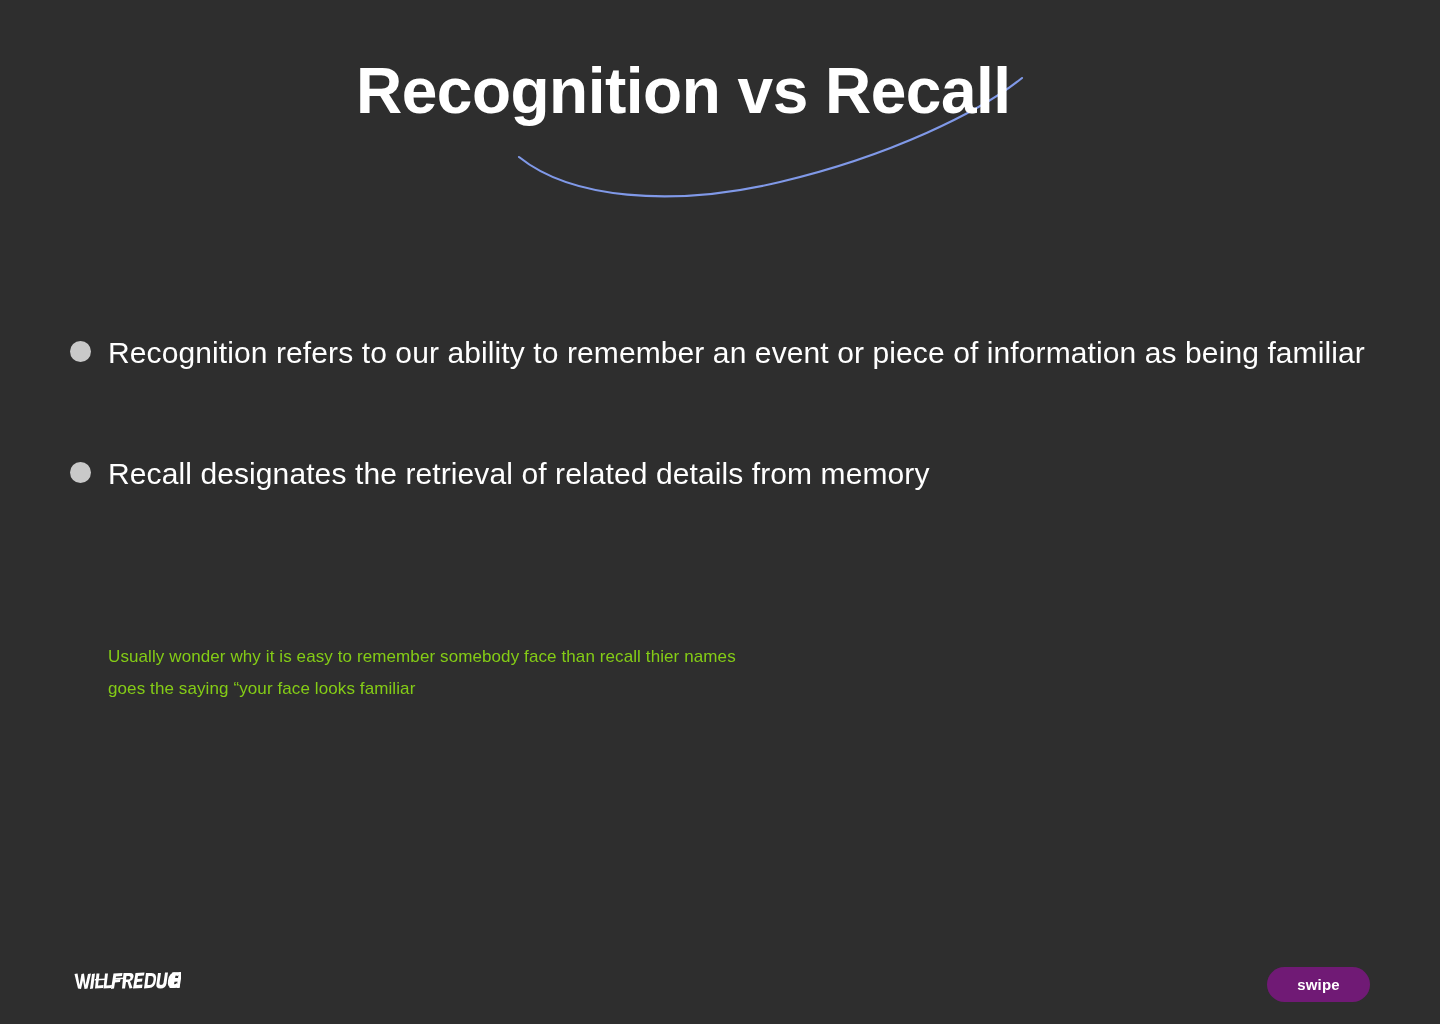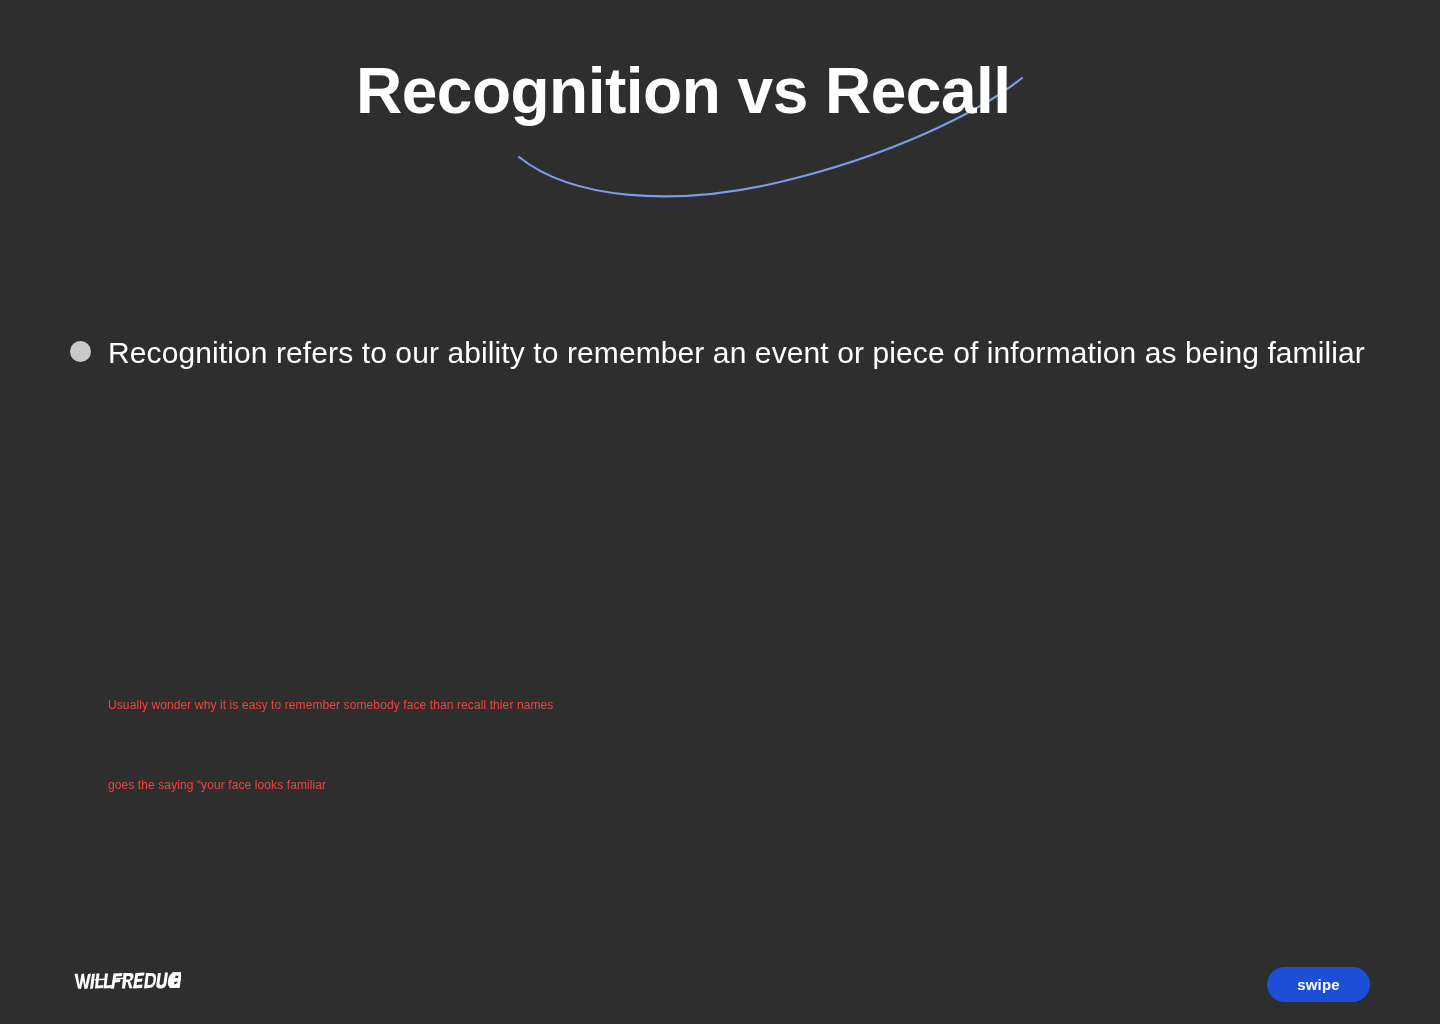--- a/index.html
+++ b/index.html
@@ -86,45 +86,44 @@
   }
 
   
   .note-block {
     position: absolute;
     left: 108px;
     top: 641px;
     width: 960px;
   }
   .note-line {
-    font-size: 12px;
+    font-size: 17px;
     line-height: 32px;
     font-weight: 400;
-    color: #ef4444;
+    color: #84cc16;
     letter-spacing: 0.1px;
-    margin-top: 48px;
   }
 
   
   .brand-logo {
     position: absolute;
     left: 73px;
     top: 966px;
     width: 108px;
     height: 30px;
     display: block;
   }
   .swipe-pill {
     position: absolute;
     left: 1267px;
     top: 967px;
     width: 103px;
     height: 35px;
     border-radius: 18px;
-    background: #1d4ed8;
+    background: #701a75;
     display: flex;
     align-items: center;
     justify-content: center;
     cursor: pointer;
     user-select: none;
   }
   .swipe-pill-label {
     font-size: 15px;
     font-weight: 700;
     color: #ffffff;
@@ -145,20 +144,24 @@
     <h1 class="slide-title">Recognition vs Recall</h1>
   </div>
 
   <div class="bullet-list">
 
     <div class="bullet-item">
       <span class="bullet-dot"></span>
       <span class="bullet-text">Recognition refers to our ability to remember an event or piece of information as being familiar</span>
     </div>
 
+    <div class="bullet-item" style="margin-top:72px;">
+      <span class="bullet-dot"></span>
+      <span class="bullet-text">Recall designates the retrieval of related details from memory</span>
+    </div>
 
   </div>
 
   <div class="note-block">
     <div class="note-line">Usually wonder why it is easy to remember somebody face than recall thier names</div>
     <div class="note-line">goes the saying “your face looks familiar</div>
   </div>
 
   <svg class="brand-logo" viewBox="0 0 216 60">
     <g fill="#ffffff">

